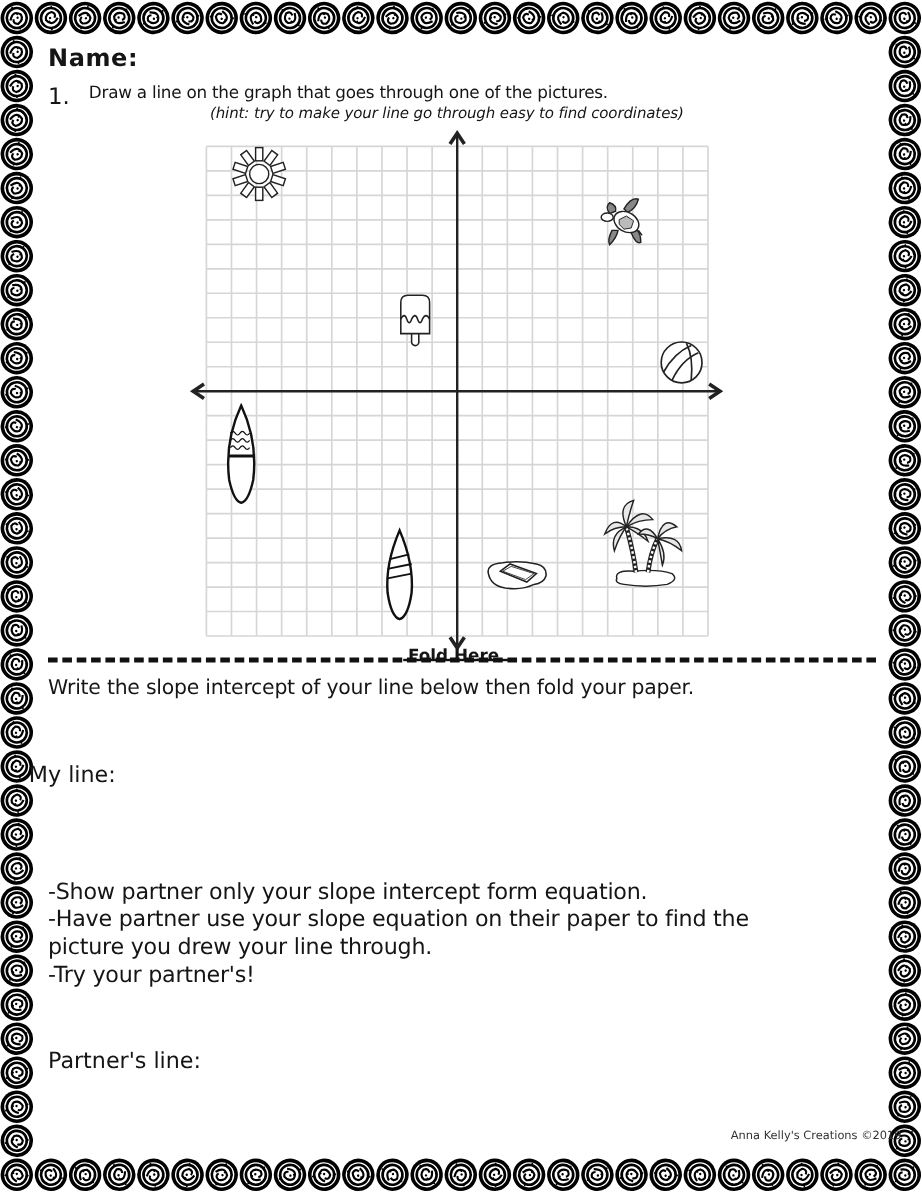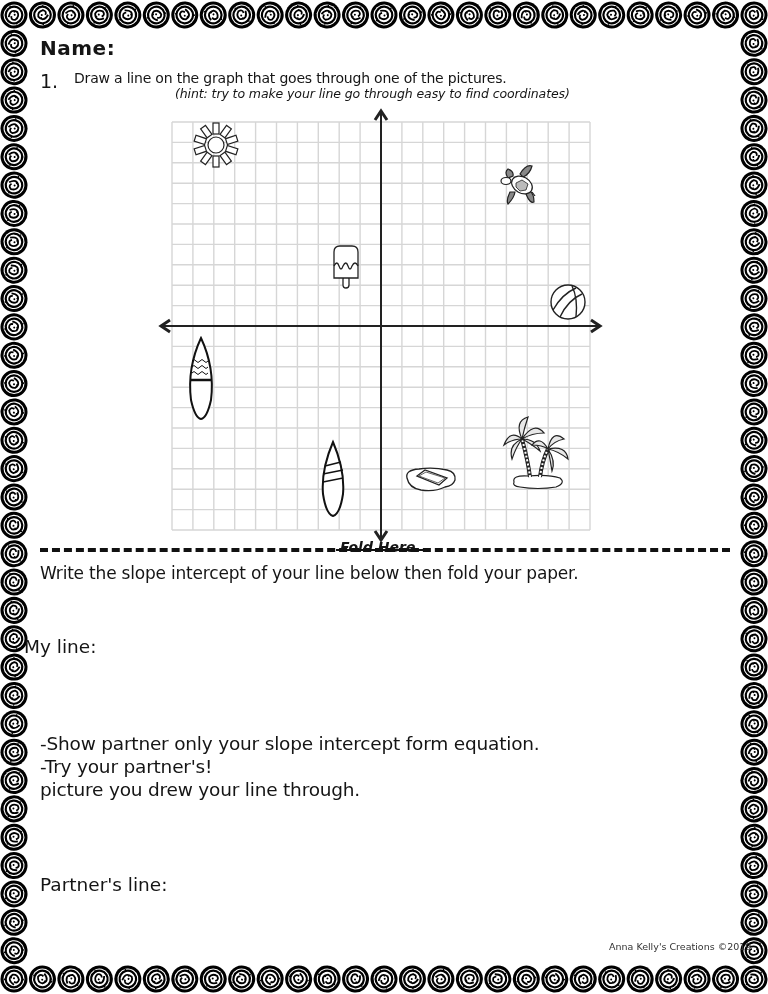--- a/index.html
+++ b/index.html
@@ -9,21 +9,21 @@
     font-family: "DejaVu Sans", "Liberation Sans", sans-serif;
   }
   .border-layer { position: absolute; left: 0; top: 0; width: 768px; height: 994px; pointer-events: none; }
   .txt { position: absolute; white-space: nowrap; color: #151515; }
   .name-label { left: 40px; top: 36px; font-size: 20px; font-weight: bold; letter-spacing: 0.5px; }
   .q-num { left: 40px; top: 70px; font-size: 19px; }
   .q-text { left: 74px; top: 70px; font-size: 14px; letter-spacing: -0.2px; }
   .hint { left: 175px; top: 86px; font-size: 12.5px; letter-spacing: -0.1px; font-style: italic; }
   .graph { position: absolute; left: 150px; top: 105px; width: 470px; height: 440px; }
   .fold-line { position: absolute; left: 40px; top: 548px; width: 690px; height: 0; border-top: 4px dashed #111; }
-  .fold-label { position: absolute; left: 340px; top: 539px; font-size: 14px; background: transparent; font-weight: bold; font-style: italic; }
+  .fold-label { position: absolute; left: 340px; top: 539px; font-size: 14px; background: transparent; font-weight: bold; }
   .fold-strike { position: absolute; left: 336px; top: 549px; width: 94px; height: 2px; background: #111; }
   .instr { left: 40px; top: 563px; font-size: 17px; letter-spacing: -0.2px; }
   .myline { left: 24px; top: 636px; font-size: 18.5px; }
   .bullets { position: absolute; left: 40px; top: 732px; font-size: 18.5px; line-height: 23px; letter-spacing: -0.2px; color: #151515; }
   .bullets div { white-space: nowrap; }
   .partner { left: 40px; top: 874px; font-size: 18.5px; text-align: right; }
   .credit { left: 609px; top: 941px; font-size: 9.5px; color: #333; }
 </style>
 </head>
 <body>
@@ -310,18 +310,19 @@
 
 <div class="fold-line"></div>
 <div class="txt fold-label">Fold Here</div>
 <div class="fold-strike"></div>
 
 <div class="txt instr">Write the slope intercept of your line below then fold your paper.</div>
 <div class="txt myline">My line:</div>
 
 <div class="bullets">
   <div>-Show partner only your slope intercept form equation.</div>
+  <div>-Have partner use your slope equation on their paper to find the</div>
+  <div>picture you drew your line through.</div>
   <div>-Try your partner's!</div>
-  <div>picture you drew your line through.</div>
 </div>
 
 <div class="txt partner">Partner's line:</div>
 <div class="txt credit">Anna Kelly's Creations   ©2019</div>
 
 </body></html>

